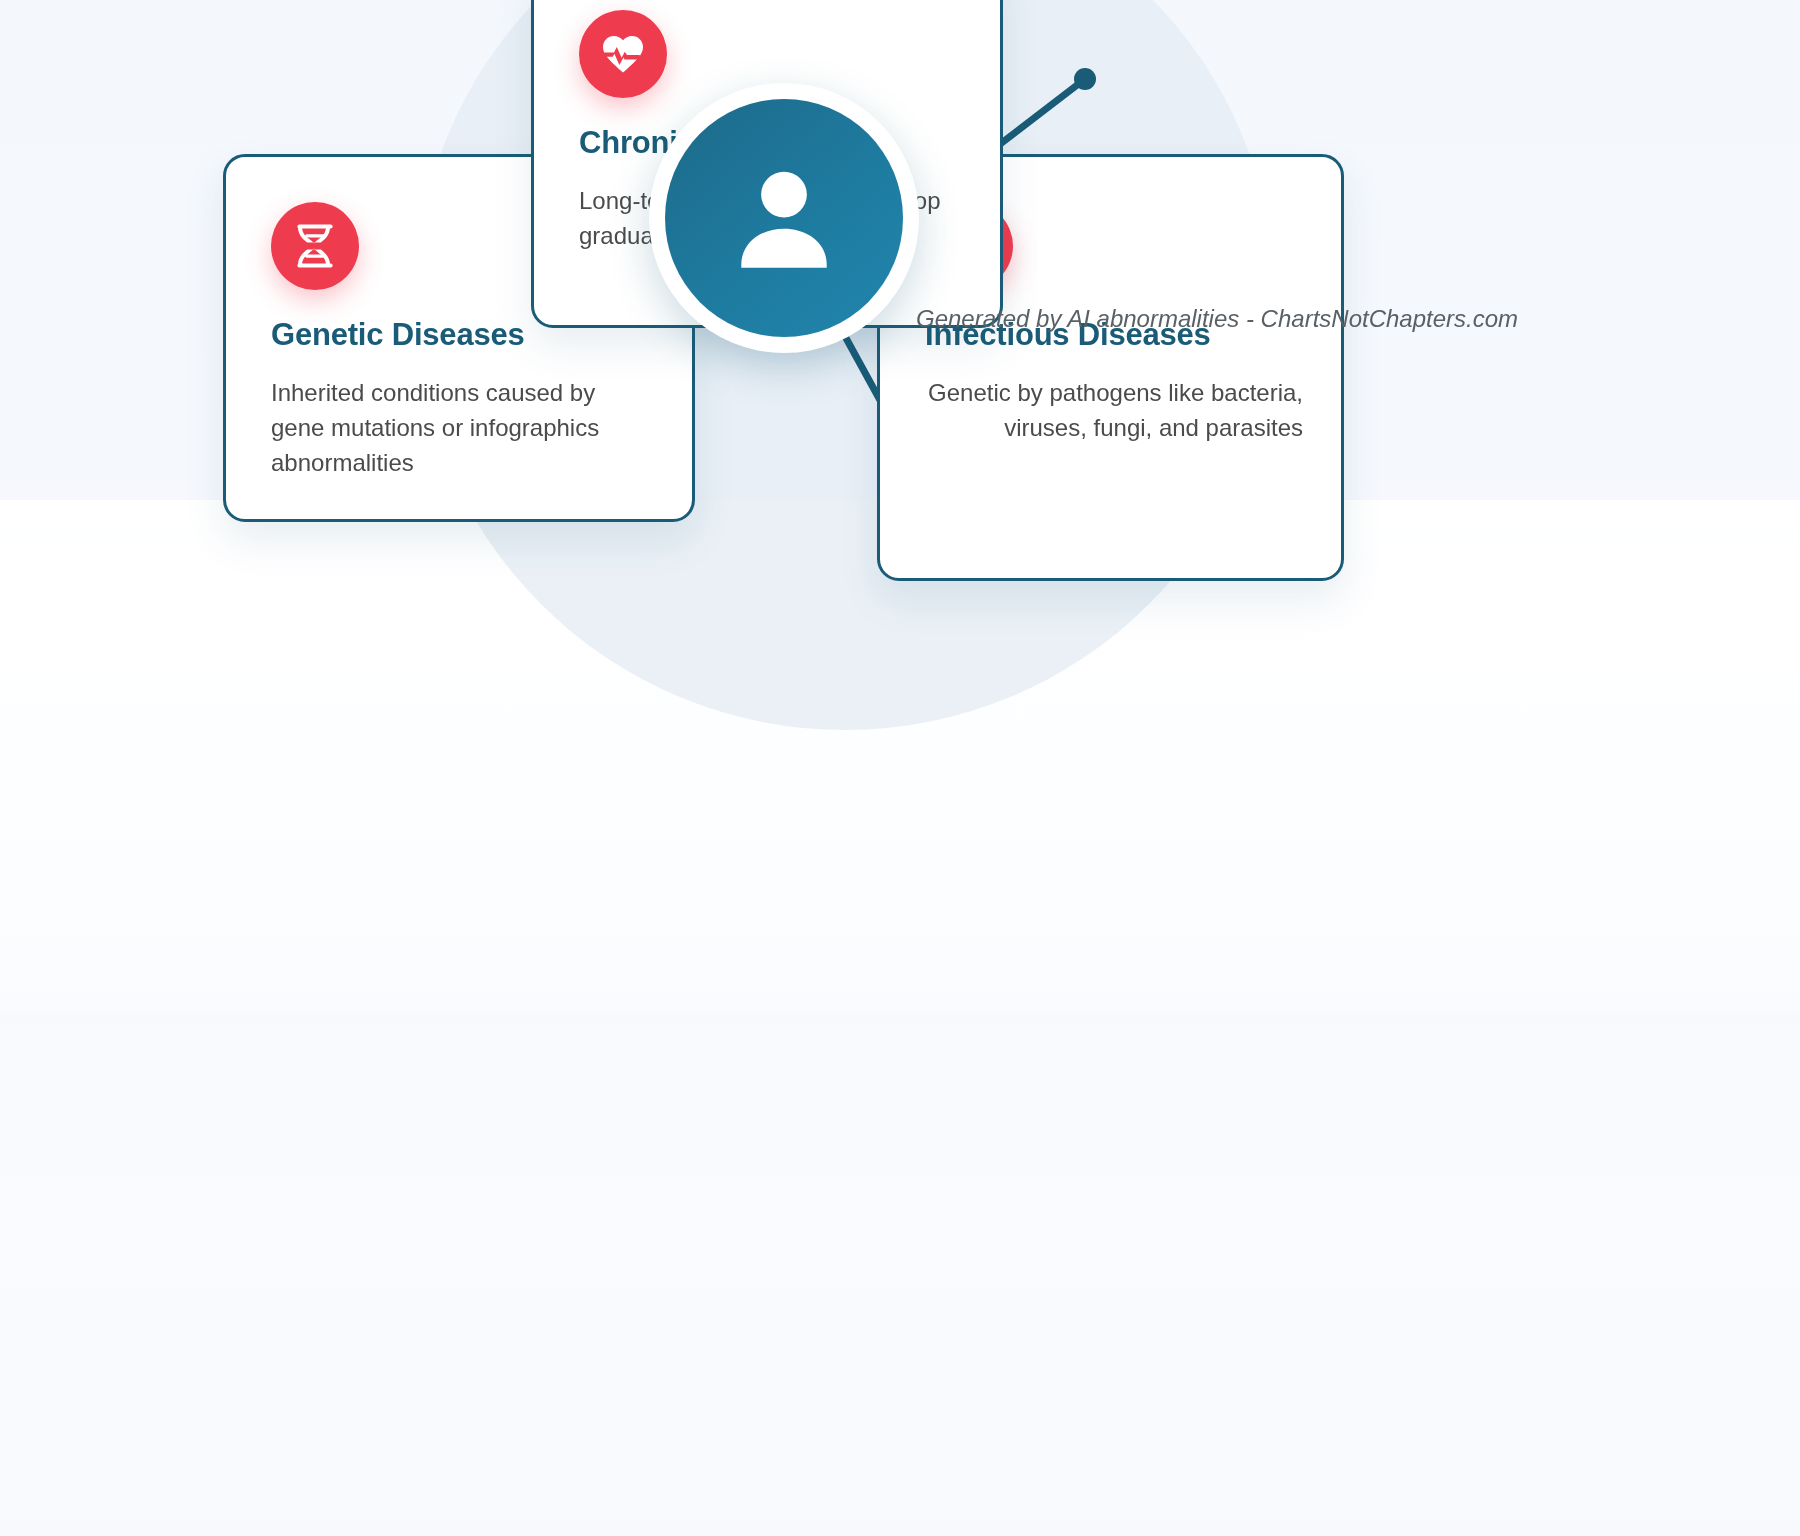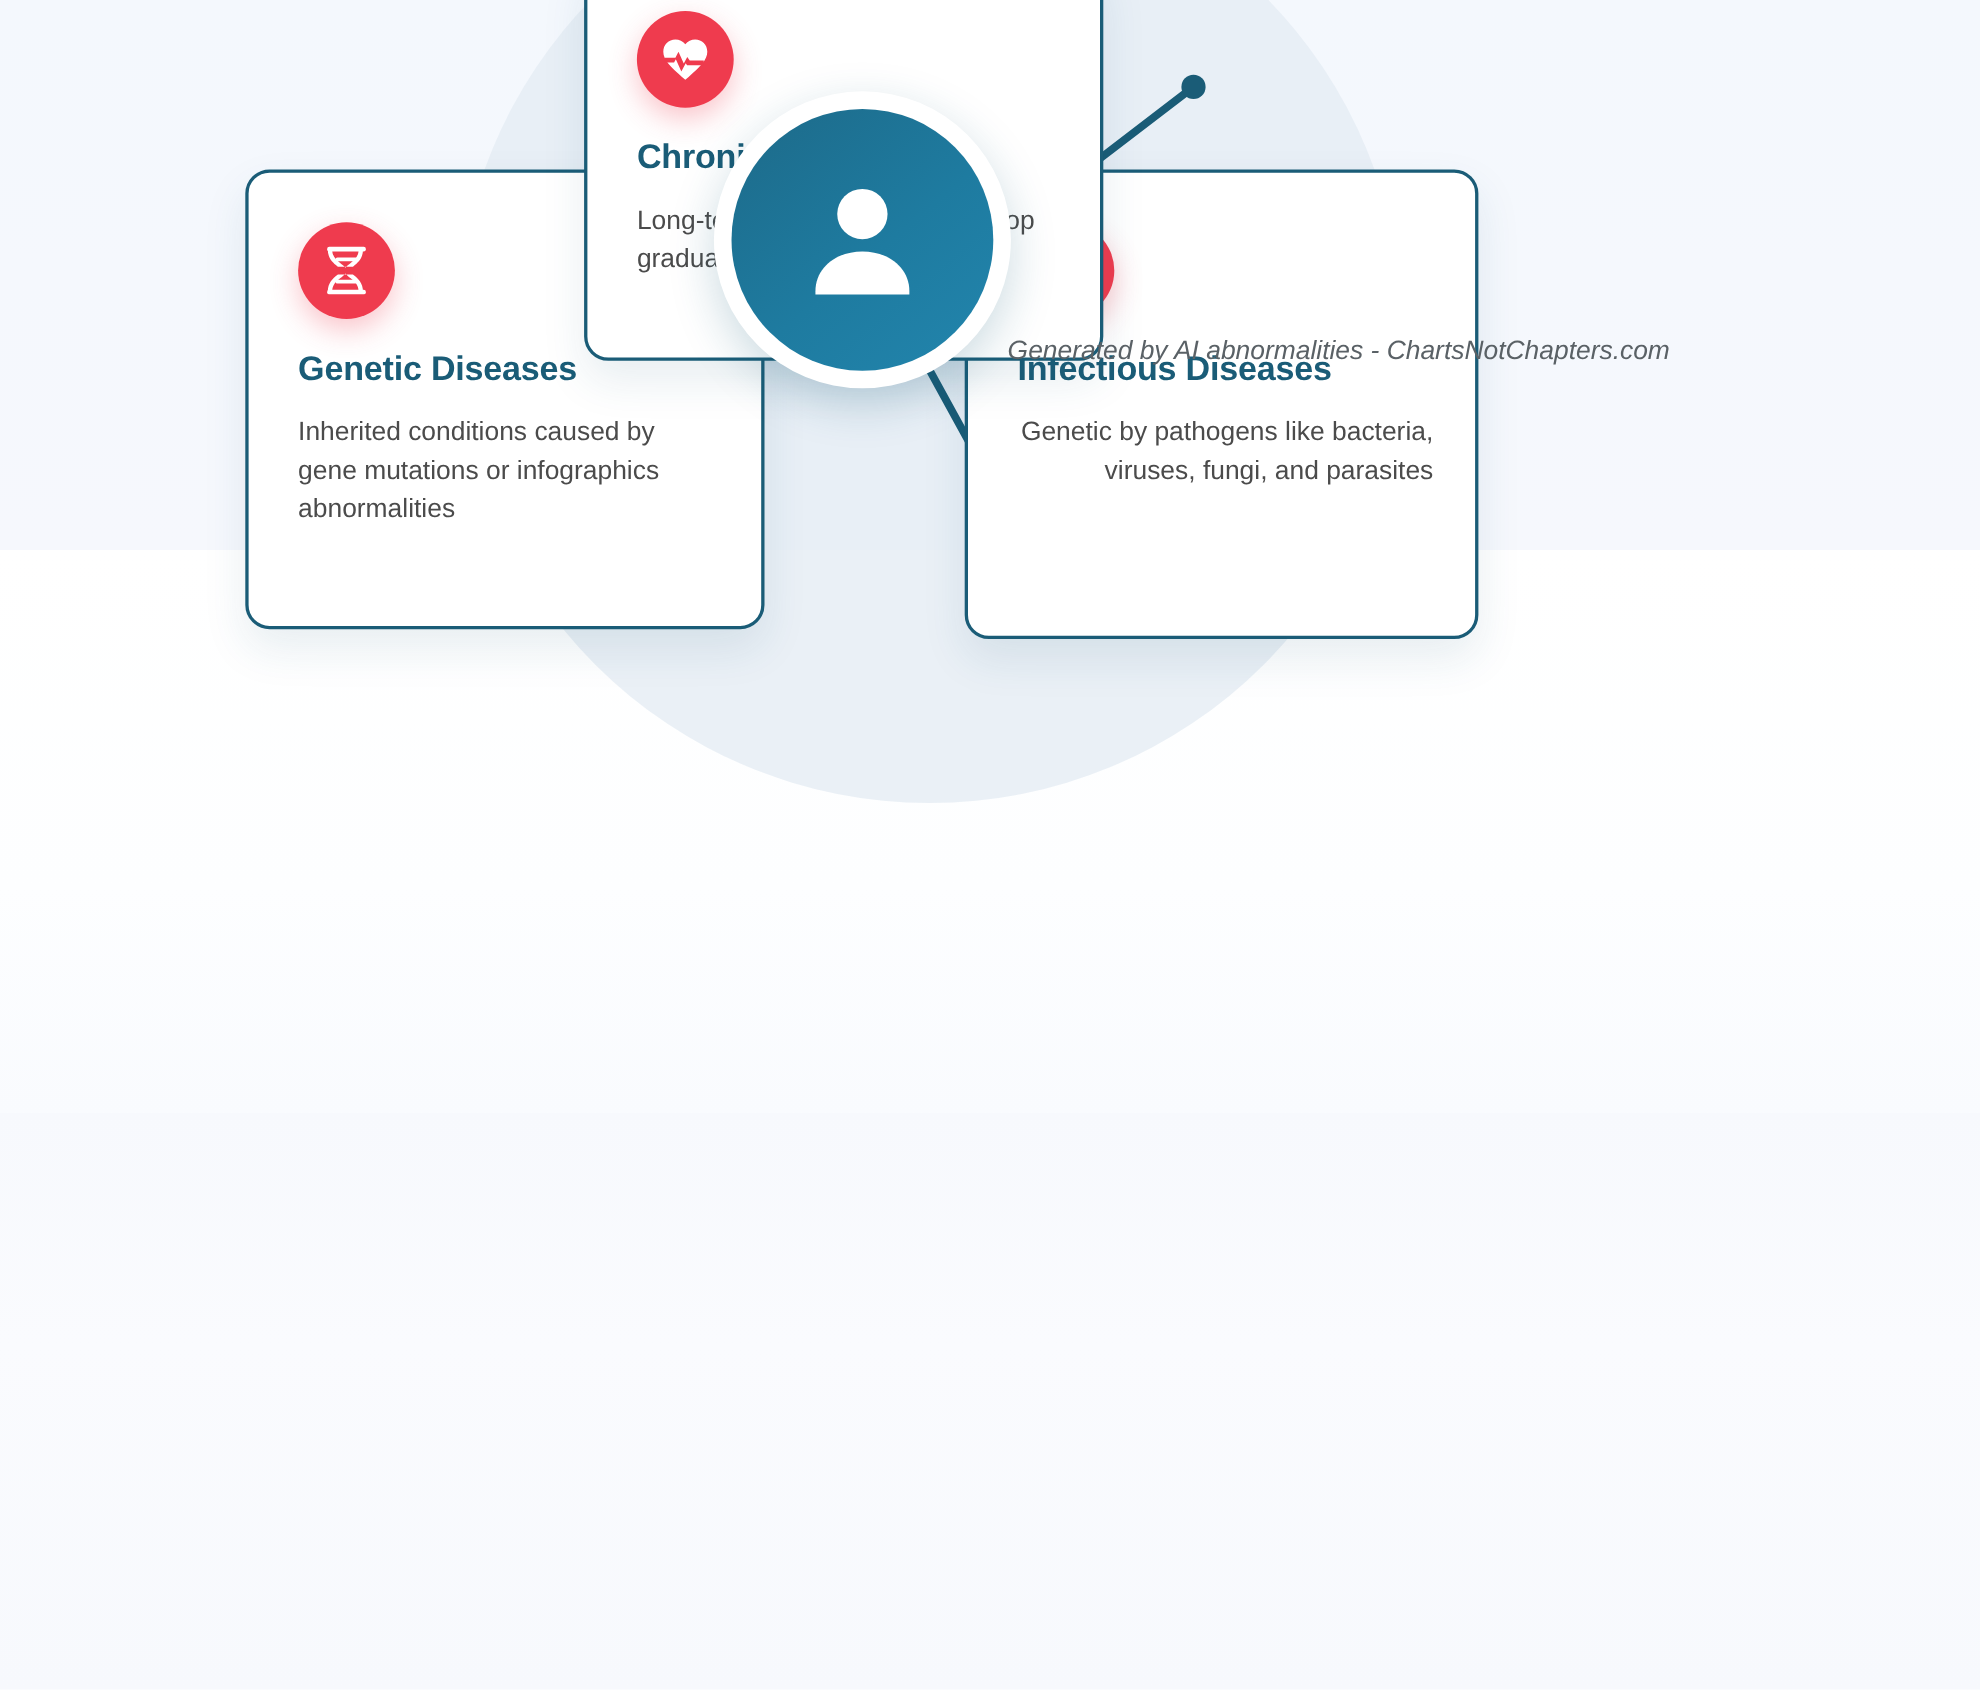--- a/index.html
+++ b/index.html
@@ -56,21 +56,21 @@
 
   
   .card {
     position: absolute;
     box-sizing: border-box;
     background: #ffffff;
     border: 3px solid #1a5c77;
     border-radius: 22px;
     box-shadow: 0 18px 40px rgba(26,92,119,.10);
   }
-  .card-genetic   { left: 223px;  top: 154px; width: 472px;  height: 418px; text-decoration: underline; }
+  .card-genetic   { left: 223px;  top: 154px; width: 472px;  height: 368px; text-decoration: underline; }
   .card-chronic   { left: 531px;  top: -38px; width: 472px;  height: 366px; z-index: 4; }
   .card-infect    { left: 877px;  top: 154px; width: 467px;  height: 427px; text-align: right; }
 
   .icon-badge {
     position: absolute;
     left: 45px;
     top: 45px;
     width: 88px;
     height: 88px;
     border-radius: 50%;

